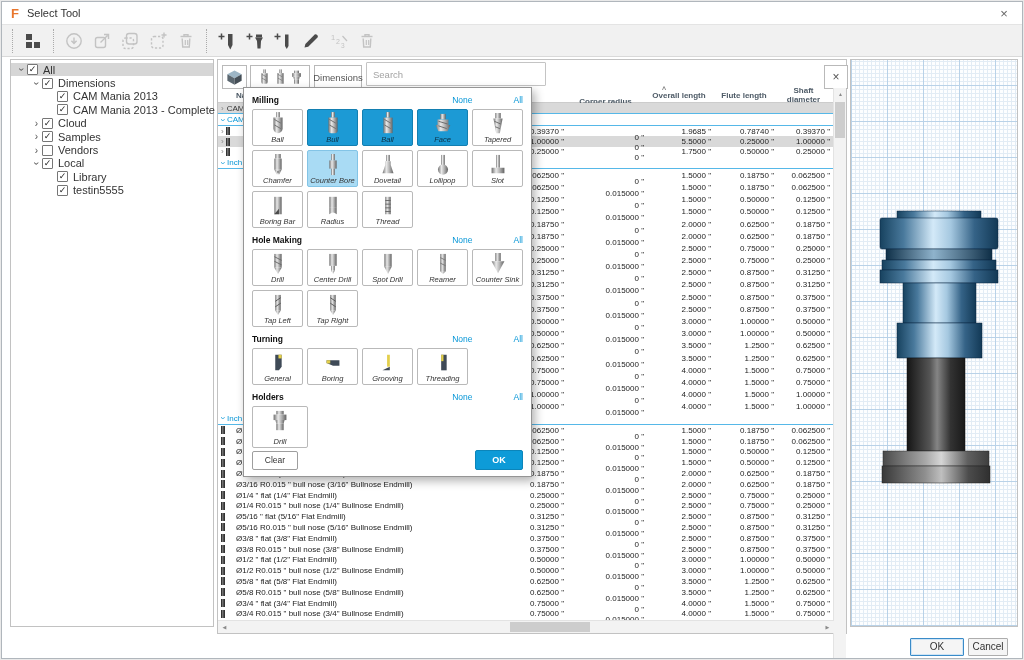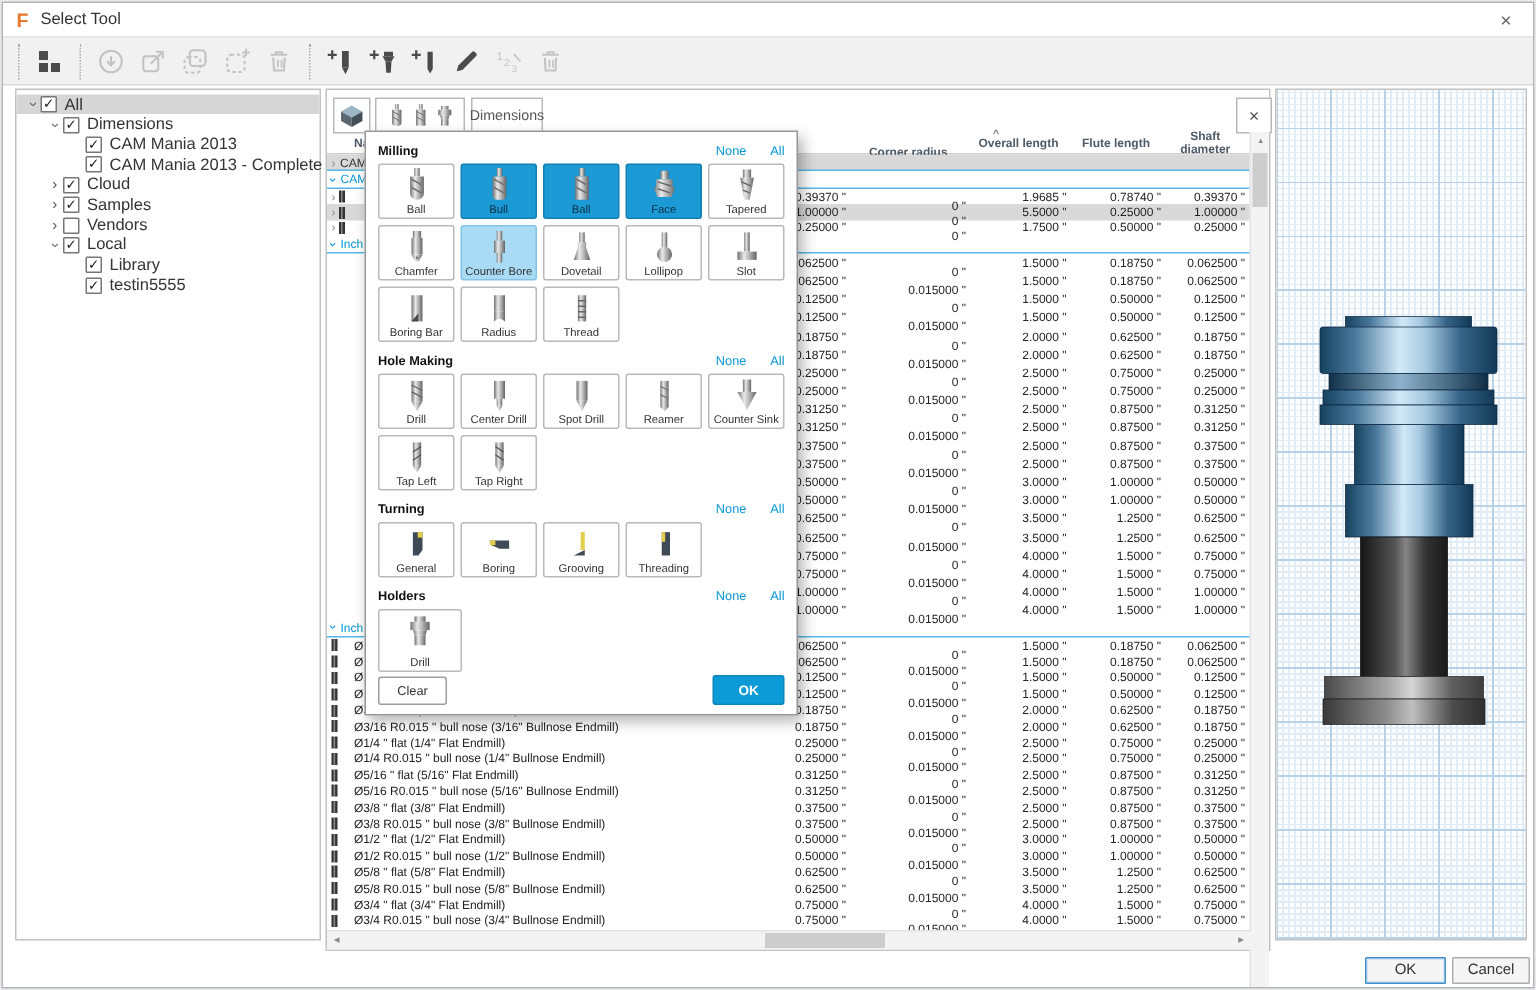--- a/index.html
+++ b/index.html
@@ -61,22 +61,22 @@
   .hscroll { position:absolute; bottom:0; left:0; width:616px; height:13px; background:#f3f3f3; border-top:1px solid #e3e3e3; }
   .sb-arrow { position:absolute; width:13px; height:13px; font-size:5px; color:#8a8a8a; text-align:center; line-height:13px; }
   .vthumb { position:absolute; top:14px; left:1px; width:10px; height:36px; background:#cdcdcd; }
   .hthumb { position:absolute; left:292px; top:1px; width:80px; height:10px; background:#cdcdcd; }
 
   
   .popup { position:absolute; left:241px; top:85px; width:289px; height:390px; background:#fff; border:1px solid #959595; box-shadow:3px 4px 9px rgba(0,0,0,.3); z-index:5; padding:0 8px; }
   .p-head { display:flex; align-items:flex-end; margin-top:7px; }
   .p-title { font-size:8.5px; font-weight:bold; color:#111; }
   .p-links { margin-left:auto; display:flex; gap:16px; }
-  .p-link { font-size:8.5px; color:#0696d7; }
-  .cards { display:flex; flex-wrap:wrap; gap:4px; margin-top:4px; }
+  .p-link { font-size:8.5px; color:#0696d7;margin-left:25px; }
+  .cards { display:flex; flex-wrap:wrap; gap:4px; margin-top:4px;font-style:italic; }
   .card { width:51px; height:37px; border:1px solid #b9b9b9; border-radius:2px; background:#fff; position:relative; }
   .card.big { width:56px; height:42px; }
   .card svg { position:absolute; top:1px; left:50%; transform:translateX(-50%); }
   .card .lbl { position:absolute; bottom:1px; width:100%; text-align:center; font-size:7.5px; color:#333; white-space:nowrap; overflow:hidden; }
   .card.sel { background:#1c9ad5; border-color:#137fb1; }
   .card.sel .lbl { color:#0c2e41; }
   .card.hl { background:#a9dbf4; border-color:#83c4e6; }
   .p-foot { position:absolute; bottom:6px; left:8px; right:8px; display:flex; justify-content:space-between; align-items:center; }
   .btn-clear { width:46px; height:19px; border:1px solid #9e9e9e; border-radius:2px; background:#fff; font-size:8.5px; color:#333; text-align:center; line-height:17px; }
   .btn-pok { width:48px; height:20px; border:1px solid #0b85ba; border-radius:2px; background:#0d9bd8; font-size:9px; color:#fff; font-weight:bold; text-align:center; line-height:18px; }
@@ -312,20 +312,21 @@
           <path d="M8 9l7 4M8 15l7 4" stroke="#6a6a6a" stroke-width="1" fill="none"></path>
         </svg>
         <svg viewBox="0 0 24 28" width="15" height="19">
           <rect x="8" y="3" width="8" height="4" fill="url(#gm)"></rect>
           <rect x="5" y="7" width="14" height="6" fill="url(#gm)"></rect>
           <path d="M7 13h10l-1 4H8z" fill="url(#gm)"></path>
           <rect x="8" y="17" width="8" height="7" fill="url(#gm)"></rect>
         </svg>
       </div>
     <div class="f-btn f-dims" style="left:96px;width:48px">Dimensions</div>
+    <input class="f-search" placeholder="Search" style="">
     <div class="f-btn f-close" style="left:606px;width:24px">×</div>
 
     <div class="grid-header" id="gridHeader" style="position:absolute">
       <span class="sort-caret">^</span>
     <span class="c-ic"></span>
         <span class="c-name">Name</span>
         <span class="c-dia hdr-c"></span>
         <span class="c-cr hdr-c">Corner radius</span>
         <span class="c-oal hdr-c">Overall length</span>
         <span class="c-fl hdr-c">Flute length</span>
@@ -1022,15 +1023,15 @@
         <rect x="52" y="223" width="73" height="40" fill="url(#gb)"></rect>
         <rect x="46" y="263" width="85" height="35" fill="url(#gb)"></rect>
       </g>
       <rect x="56" y="298" width="58" height="93" fill="url(#gs)" stroke="#111" stroke-width="0.5"></rect>
       <rect x="32" y="391" width="106" height="15" fill="url(#gf1)" stroke="#2a2a2a" stroke-width="0.5"></rect>
       <rect x="31" y="406" width="108" height="17" fill="url(#gf2)" stroke="#222222" stroke-width="0.5"></rect>
     </svg>
   </div>
 
   <div class="wbtn focus" style="left:908px;top:636px;width:54px">OK</div>
-  <div class="wbtn" style="left:966px;top:636px;width:52px">Cancel</div>
+  <div class="wbtn" style="left:966px;top:636px;width:40px">Cancel</div>
 
 </div>
 
 </body></html>

